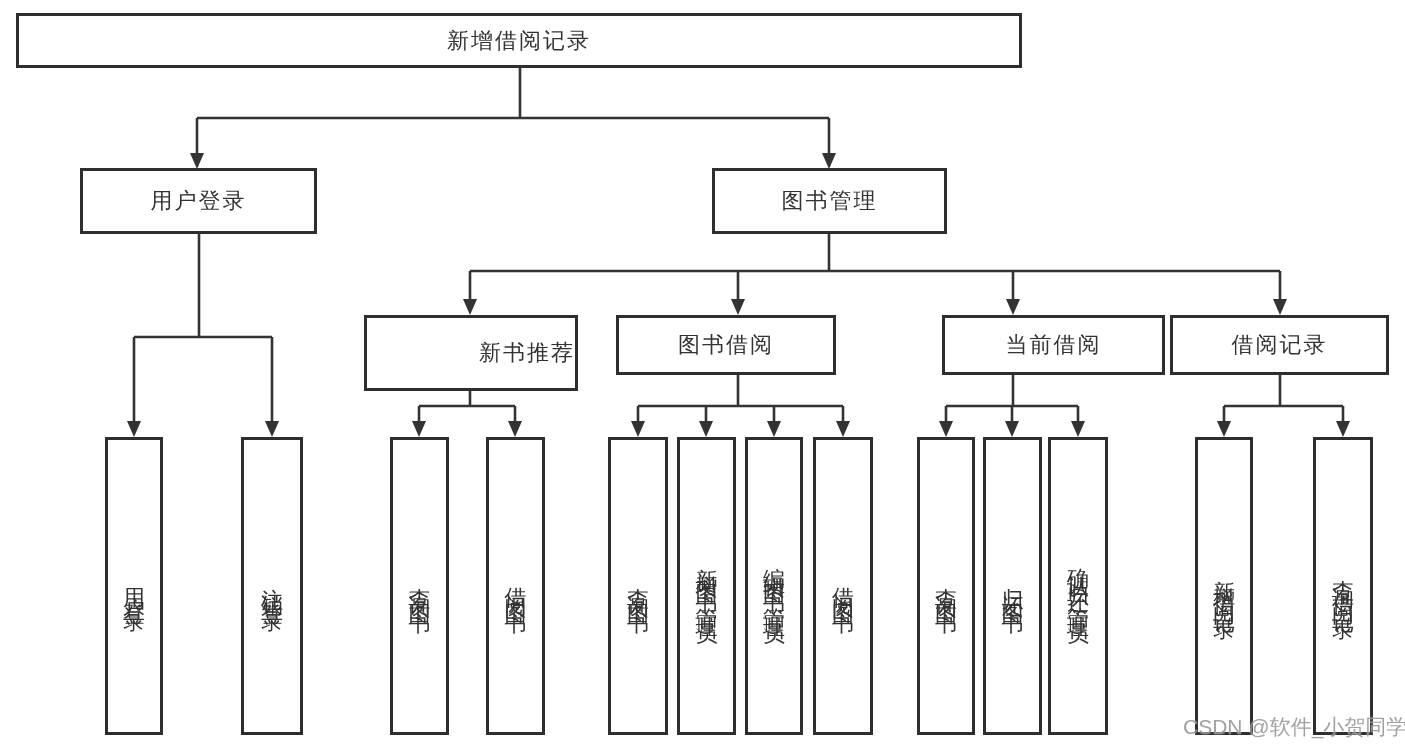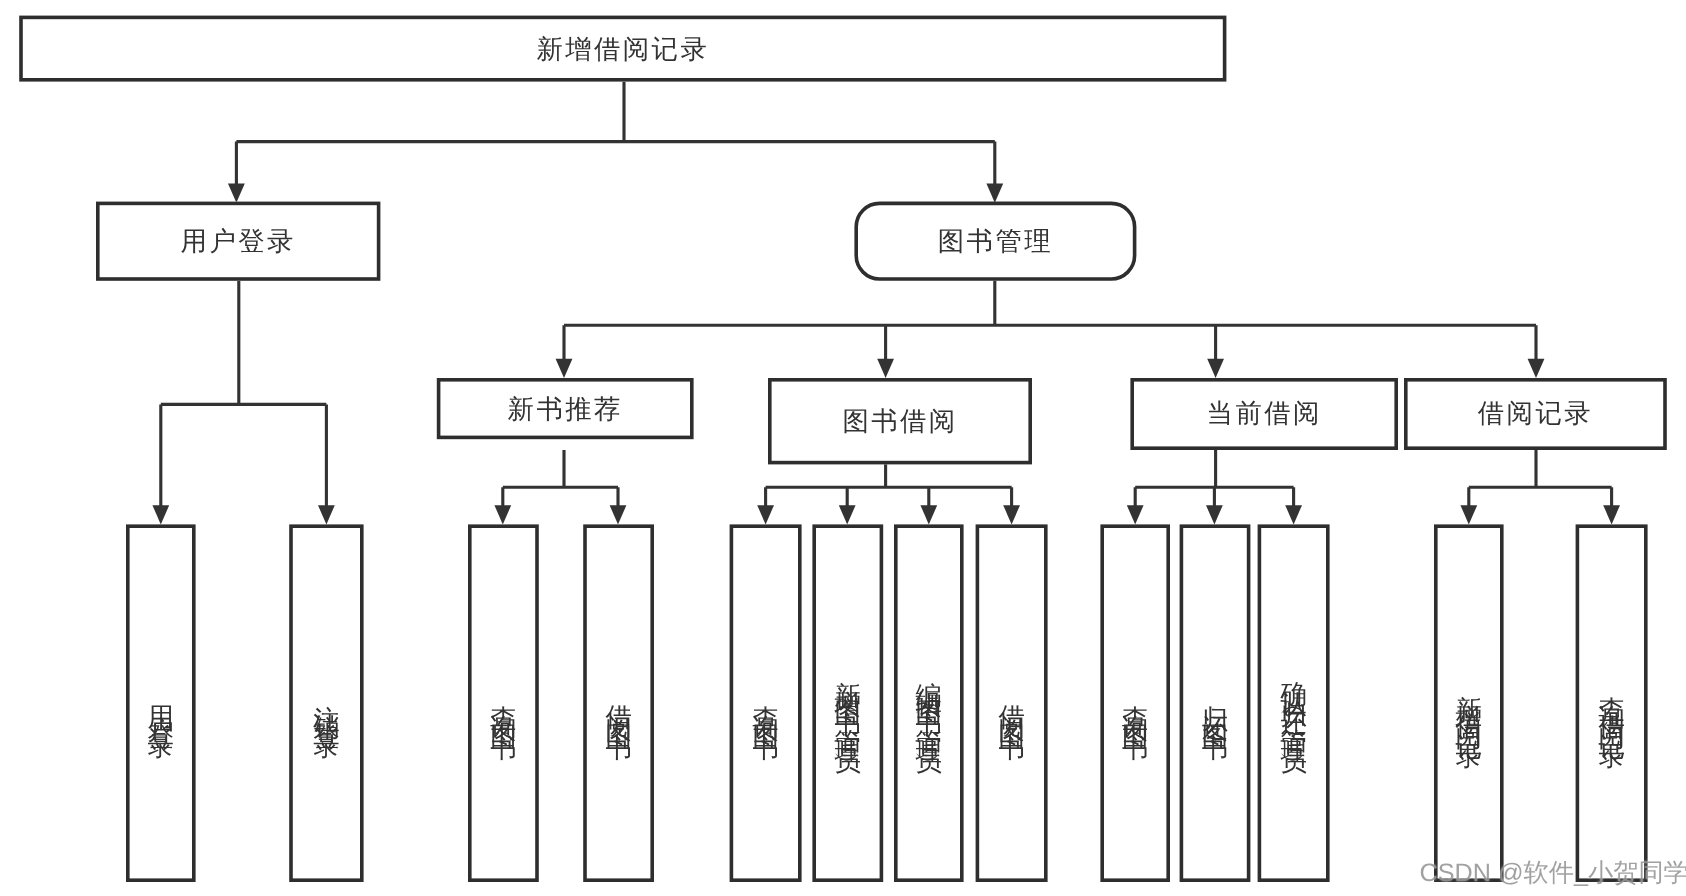--- a/index.html
+++ b/index.html
@@ -113,28 +113,28 @@
     </g>
   </svg>
 
   <div class="node" style="left:16px;top:13px;width:1006px;height:55px;">
     <span class="hlabel">新增借阅记录</span>
   </div>
 
   <div class="node" style="left:80px;top:168px;width:237px;height:66px;">
     <span class="hlabel">用户登录</span>
   </div>
-  <div class="node" style="left:712px;top:168px;width:235px;height:66px;border-radius:21px;">
+  <div class="node" style="left:712px;top:168px;width:235px;height:66px;">
     <span class="hlabel">图书管理</span>
   </div>
 
-  <div class="node" style="left:364px;top:315px;width:214px;height:51px;">
+  <div class="node" style="left:364px;top:315px;width:214px;height:76px;justify-content:flex-end;">
     <span class="hlabel">新书推荐</span>
   </div>
-  <div class="node" style="left:640px;top:315px;width:220px;height:72px;">
+  <div class="node" style="left:616px;top:315px;width:220px;height:60px;">
     <span class="hlabel">图书借阅</span>
   </div>
   <div class="node" style="left:902px;top:315px;width:223px;height:60px;margin-left:40px;">
     <span class="hlabel">当前借阅</span>
   </div>
   <div class="node" style="left:1170px;top:315px;width:219px;height:60px;">
     <span class="hlabel">借阅记录</span>
   </div>
 
   <div class="node leaf" style="left:105px;width:58px;">

